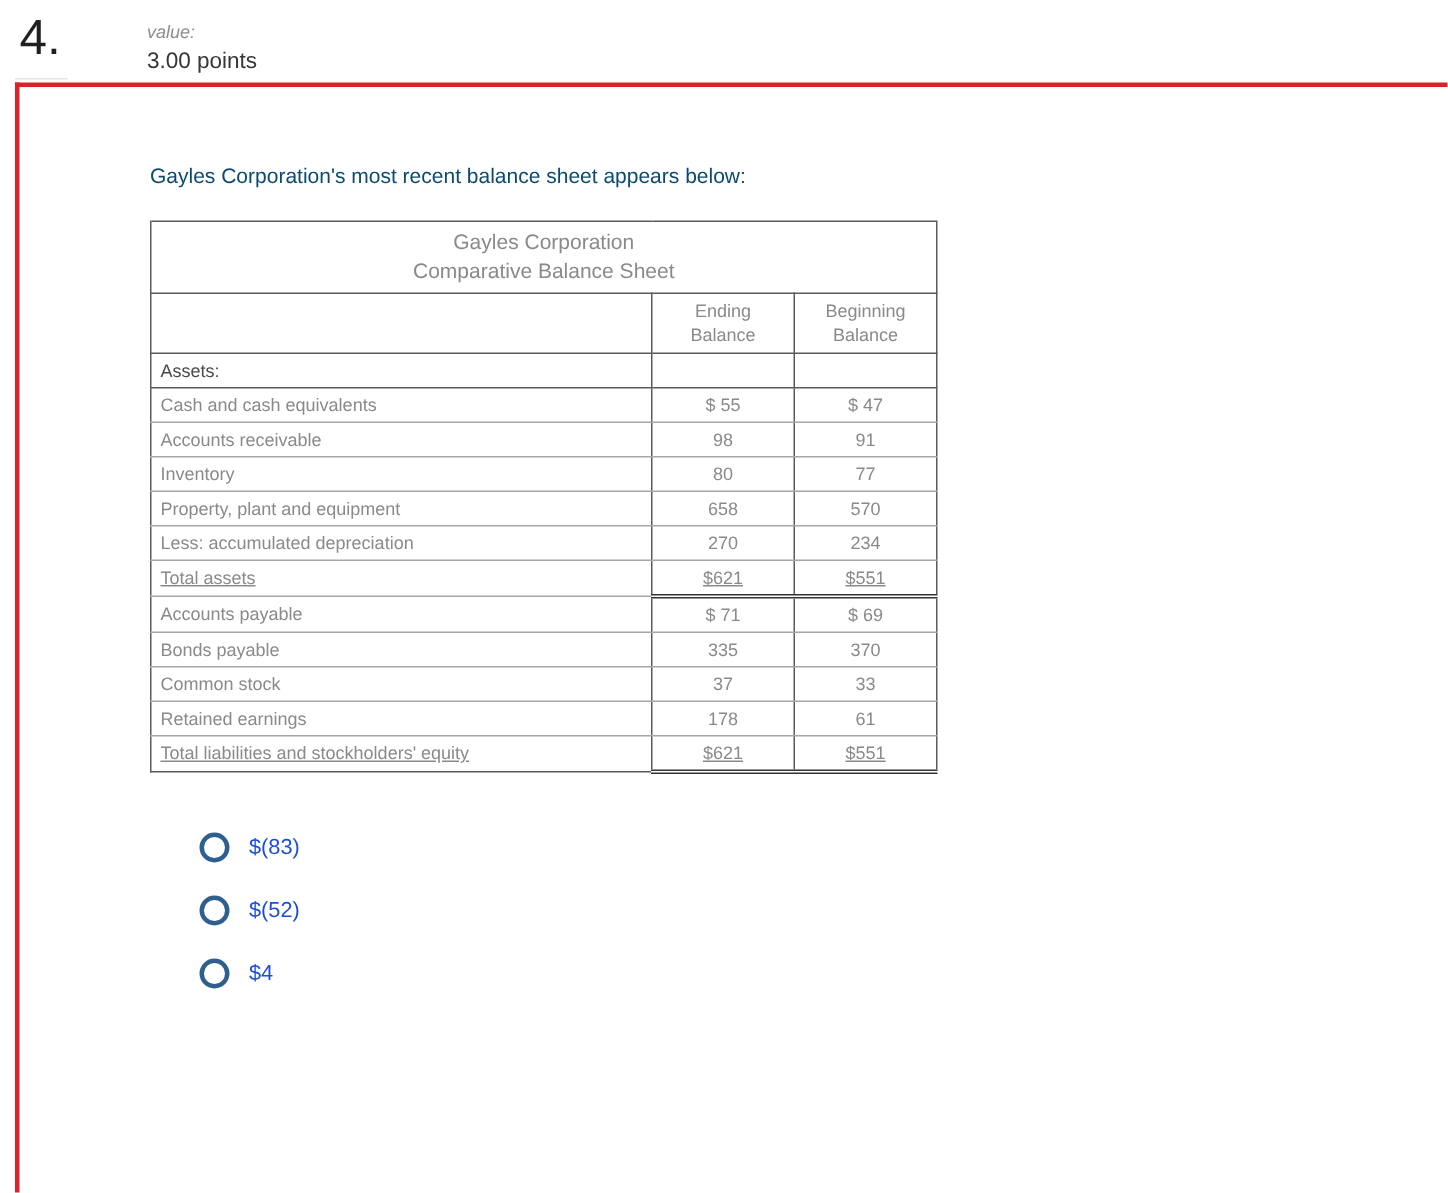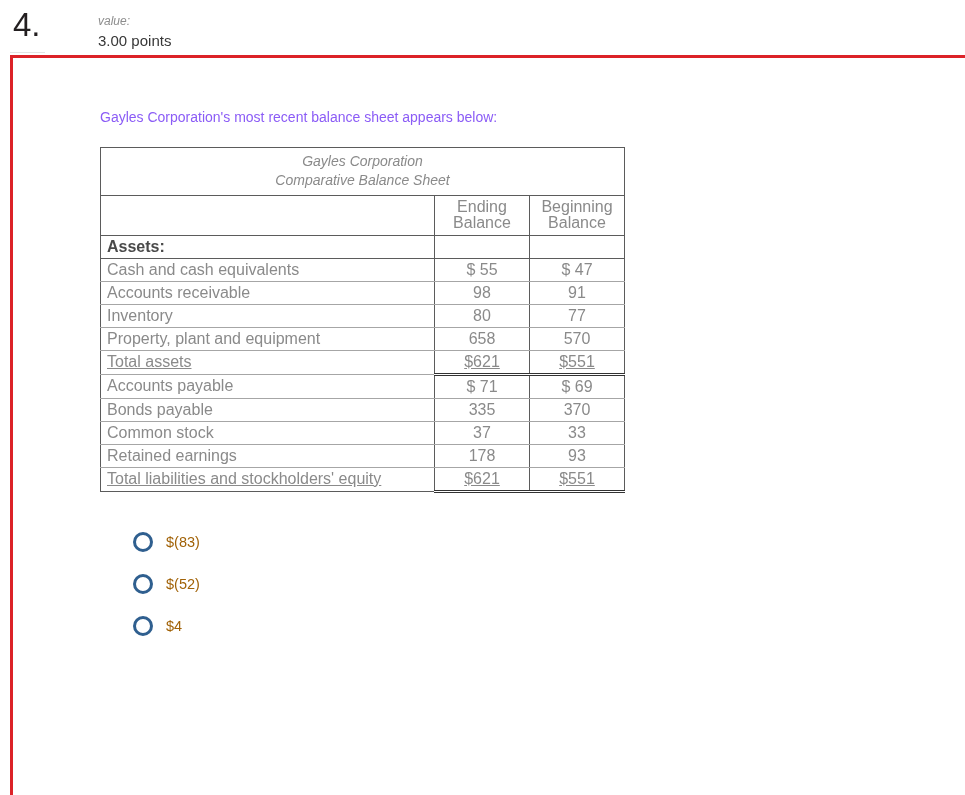--- a/index.html
+++ b/index.html
@@ -81,67 +81,66 @@
   
   #content {
     position: absolute;
     left: 100px;
     top: 108px;
     width: 800px;
   }
   .intro-text {
     font-size: 14px;
     line-height: 19px;
-    color: #8b5cf6;
+    color: #0c4a6e;
   }
 
   
   #balance-sheet {
     margin-top: 20px;
     width: 524px;
     border-collapse: collapse;
     table-layout: fixed;
     border: 1px solid #5b5b5b;
   }
   #balance-sheet col.c-label { width: 334px; }
   #balance-sheet col.c-num   { width: 95px; }
 
   #balance-sheet td {
     border-left: 1px solid #5b5b5b;
     border-right: 1px solid #5b5b5b;
     border-top: 1px solid #a6a6a6;
     border-bottom: 1px solid #a6a6a6;
-    font-size: 16px;
+    font-size: 12px;
     line-height: 16px;
     color: #8a8a8a;
     padding: 2px 6px 3px 6px;
     height: 17px;
     vertical-align: middle;
   }
   .title-cell {
     text-align: center;
     font-size: 14px !important;
     line-height: 19px !important;
     padding: 4px 6px 5px 6px !important;
     border-top: none !important;
     border-bottom: 1px solid #5b5b5b !important;
-    font-style: italic;
   }
   .colhead {
     text-align: center;
     border-bottom: 1px solid #5b5b5b !important;
     border-top: none !important;
     padding: 3px 6px 4px 6px !important;
   }
   .colhead-blank {
     border-bottom: 1px solid #5b5b5b !important;
     border-top: none !important;
   }
   .section-head {
-    font-weight: bold;
+    font-weight: normal;
     color: #4a4a4a !important;
     border-top: 1px solid #5b5b5b !important;
     border-bottom: 1px solid #5b5b5b !important;
   }
   .num {
     text-align: center;
     border-radius: 10px;
   }
   .num-pad {
     text-align: center;
@@ -189,21 +188,21 @@
     box-sizing: border-box;
     border: 3px solid #2f5f8f;
     border-radius: 50%;
     background: #ffffff;
     flex: 0 0 auto;
   }
   .choice-label {
     margin-left: 13px;
     font-size: 14.5px;
     line-height: 20px;
-    color: #a16207;
+    color: #1d4ed8;
   }
 </style>
 </head>
 <body>
 
 <div id="header">
   <div id="q-number">4.</div>
   <div id="value-block">
     <div id="value-label">value:</div>
     <div id="points-value">3.00 points</div>
@@ -261,20 +260,25 @@
         <tr>
           <td>Inventory</td>
           <td class="num">80</td>
           <td class="num-pad">77</td>
         </tr>
         <tr>
           <td>Property, plant and equipment</td>
           <td class="num">658</td>
           <td class="num-pad">570</td>
         </tr>
+        <tr>
+          <td>Less: accumulated depreciation</td>
+          <td class="num">270</td>
+          <td class="num-pad">234</td>
+        </tr>
         <tr class="row-total">
           <td>Total assets</td>
           <td class="num">$621</td>
           <td class="num-pad">$551</td>
         </tr>
         <tr>
           <td>Accounts payable</td>
           <td class="num">$ 71</td>
           <td class="num-pad">$ 69</td>
         </tr>
@@ -284,21 +288,21 @@
           <td class="num-pad">370</td>
         </tr>
         <tr>
           <td>Common stock</td>
           <td class="num">37</td>
           <td class="num-pad">33</td>
         </tr>
         <tr>
           <td>Retained earnings</td>
           <td class="num">178</td>
-          <td class="num-pad">93</td>
+          <td class="num-pad">61</td>
         </tr>
         <tr class="row-total row-last">
           <td>Total liabilities and stockholders' equity</td>
           <td class="num">$621</td>
           <td class="num-pad">$551</td>
         </tr>
       </tbody>
   </table>
 
 

